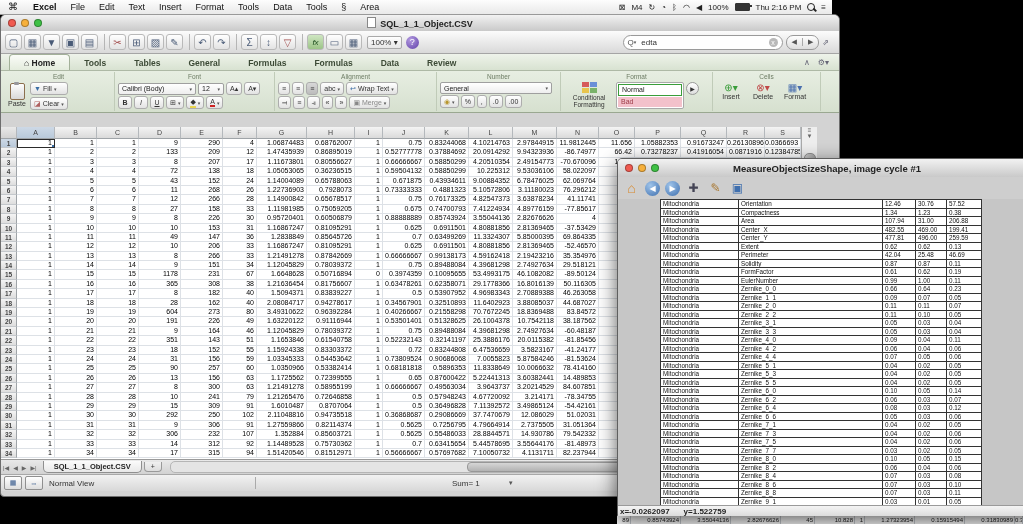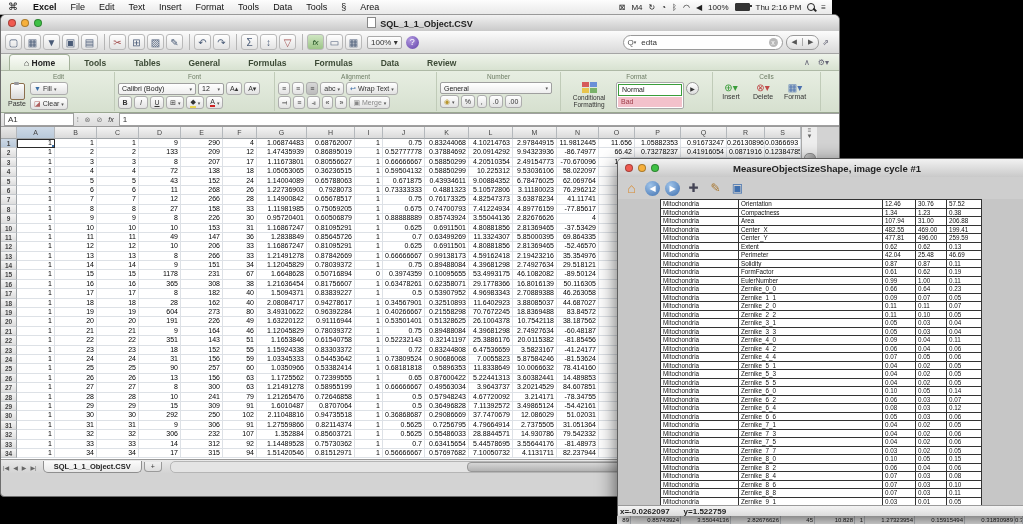--- a/index.html
+++ b/index.html
@@ -377,28 +377,20 @@
               <span>Delete</span>
             </div>
           <div class="cellstack">
               <span style="color:#4a6fae;font-size:10px;">▦▾</span>
               <span>Format</span>
             </div>
         </div>
       </div>
     </div>
 
-    <div id="fbar">
-      <span id="cellref">A1</span>
-      <span class="fico">⦙</span>
-      <span class="fico">⊗</span>
-      <span class="fico">⊘</span>
-      <span class="fico" style="font-style:italic;color:#333;">fx</span>
-      <span id="fvalue">1</span>
-    </div>
 
     <div id="grid">
         <div class="hrow">
           <div class="hcell corner" style="width: 16px;"></div>
           <div class="hcell sel" style="width: 38px;">A</div>
           <div class="hcell" style="width: 42px;">B</div>
           <div class="hcell" style="width: 42px;">C</div>
           <div class="hcell" style="width: 42px;">D</div>
           <div class="hcell" style="width: 42px;">E</div>
           <div class="hcell" style="width: 34px;">F</div>
@@ -1177,20 +1169,30 @@
       <span class="tnav">◀</span>
       <span class="tnav">▶</span>
       <span class="tnav">▶|</span>
       <span class="sheettab">SQL_1_1_Object.CSV</span>
       <span class="plustab">+</span>
       <span id="hscroll">
           <span id="hthumb"></span>
         </span>
     </div>
 
+    <div id="xstatus">
+      <span class="viewbtn">▦</span>
+      <span class="viewbtn">▫▫</span>
+      <span id="normalview">Normal View</span>
+      <span class="vsep"></span>
+      <span id="sumbox">
+        <span>Sum= 1</span>
+        <span style="font-size:6px;color:#555;">▼</span>
+      </span>
+    </div>
   </div>
 
   <div id="mowin">
     <div class="titlebar">
       <div class="lights">
         <span class="light l-close"></span>
         <span class="light l-min"></span>
         <span class="light l-zoom"></span>
       </div>
       <span class="title">MeasureObjectSizeShape, image cycle #1</span>

